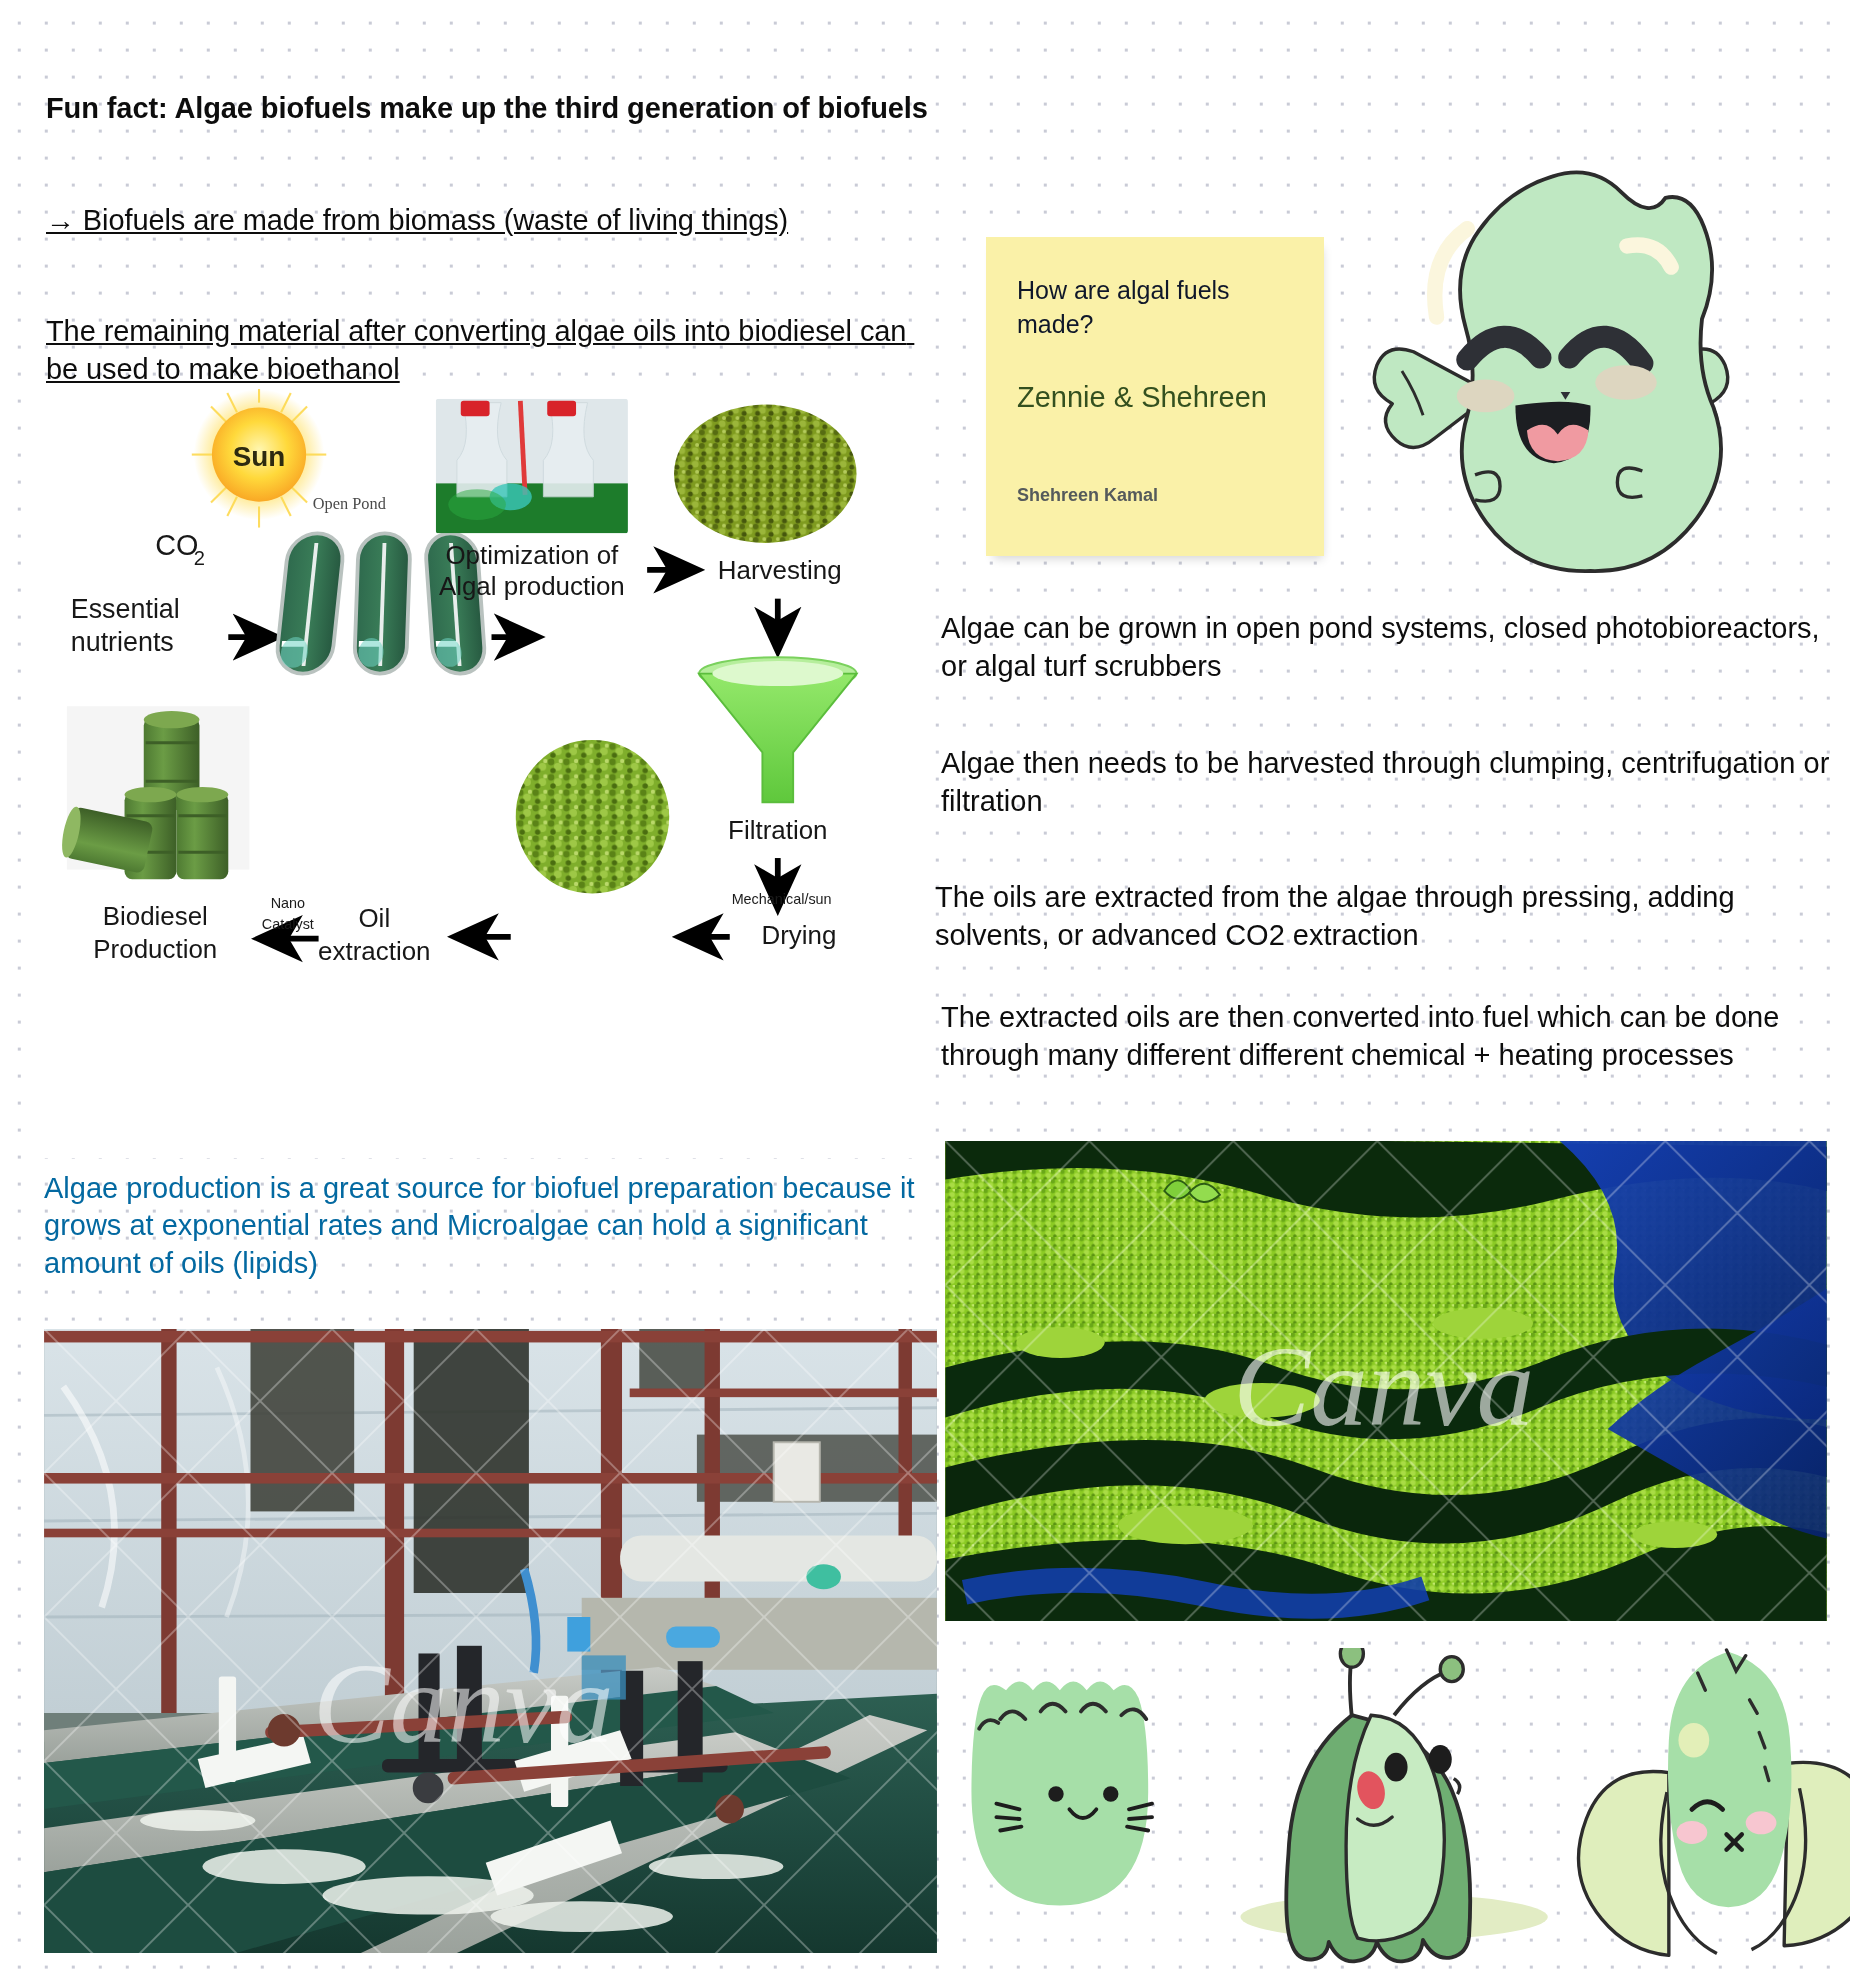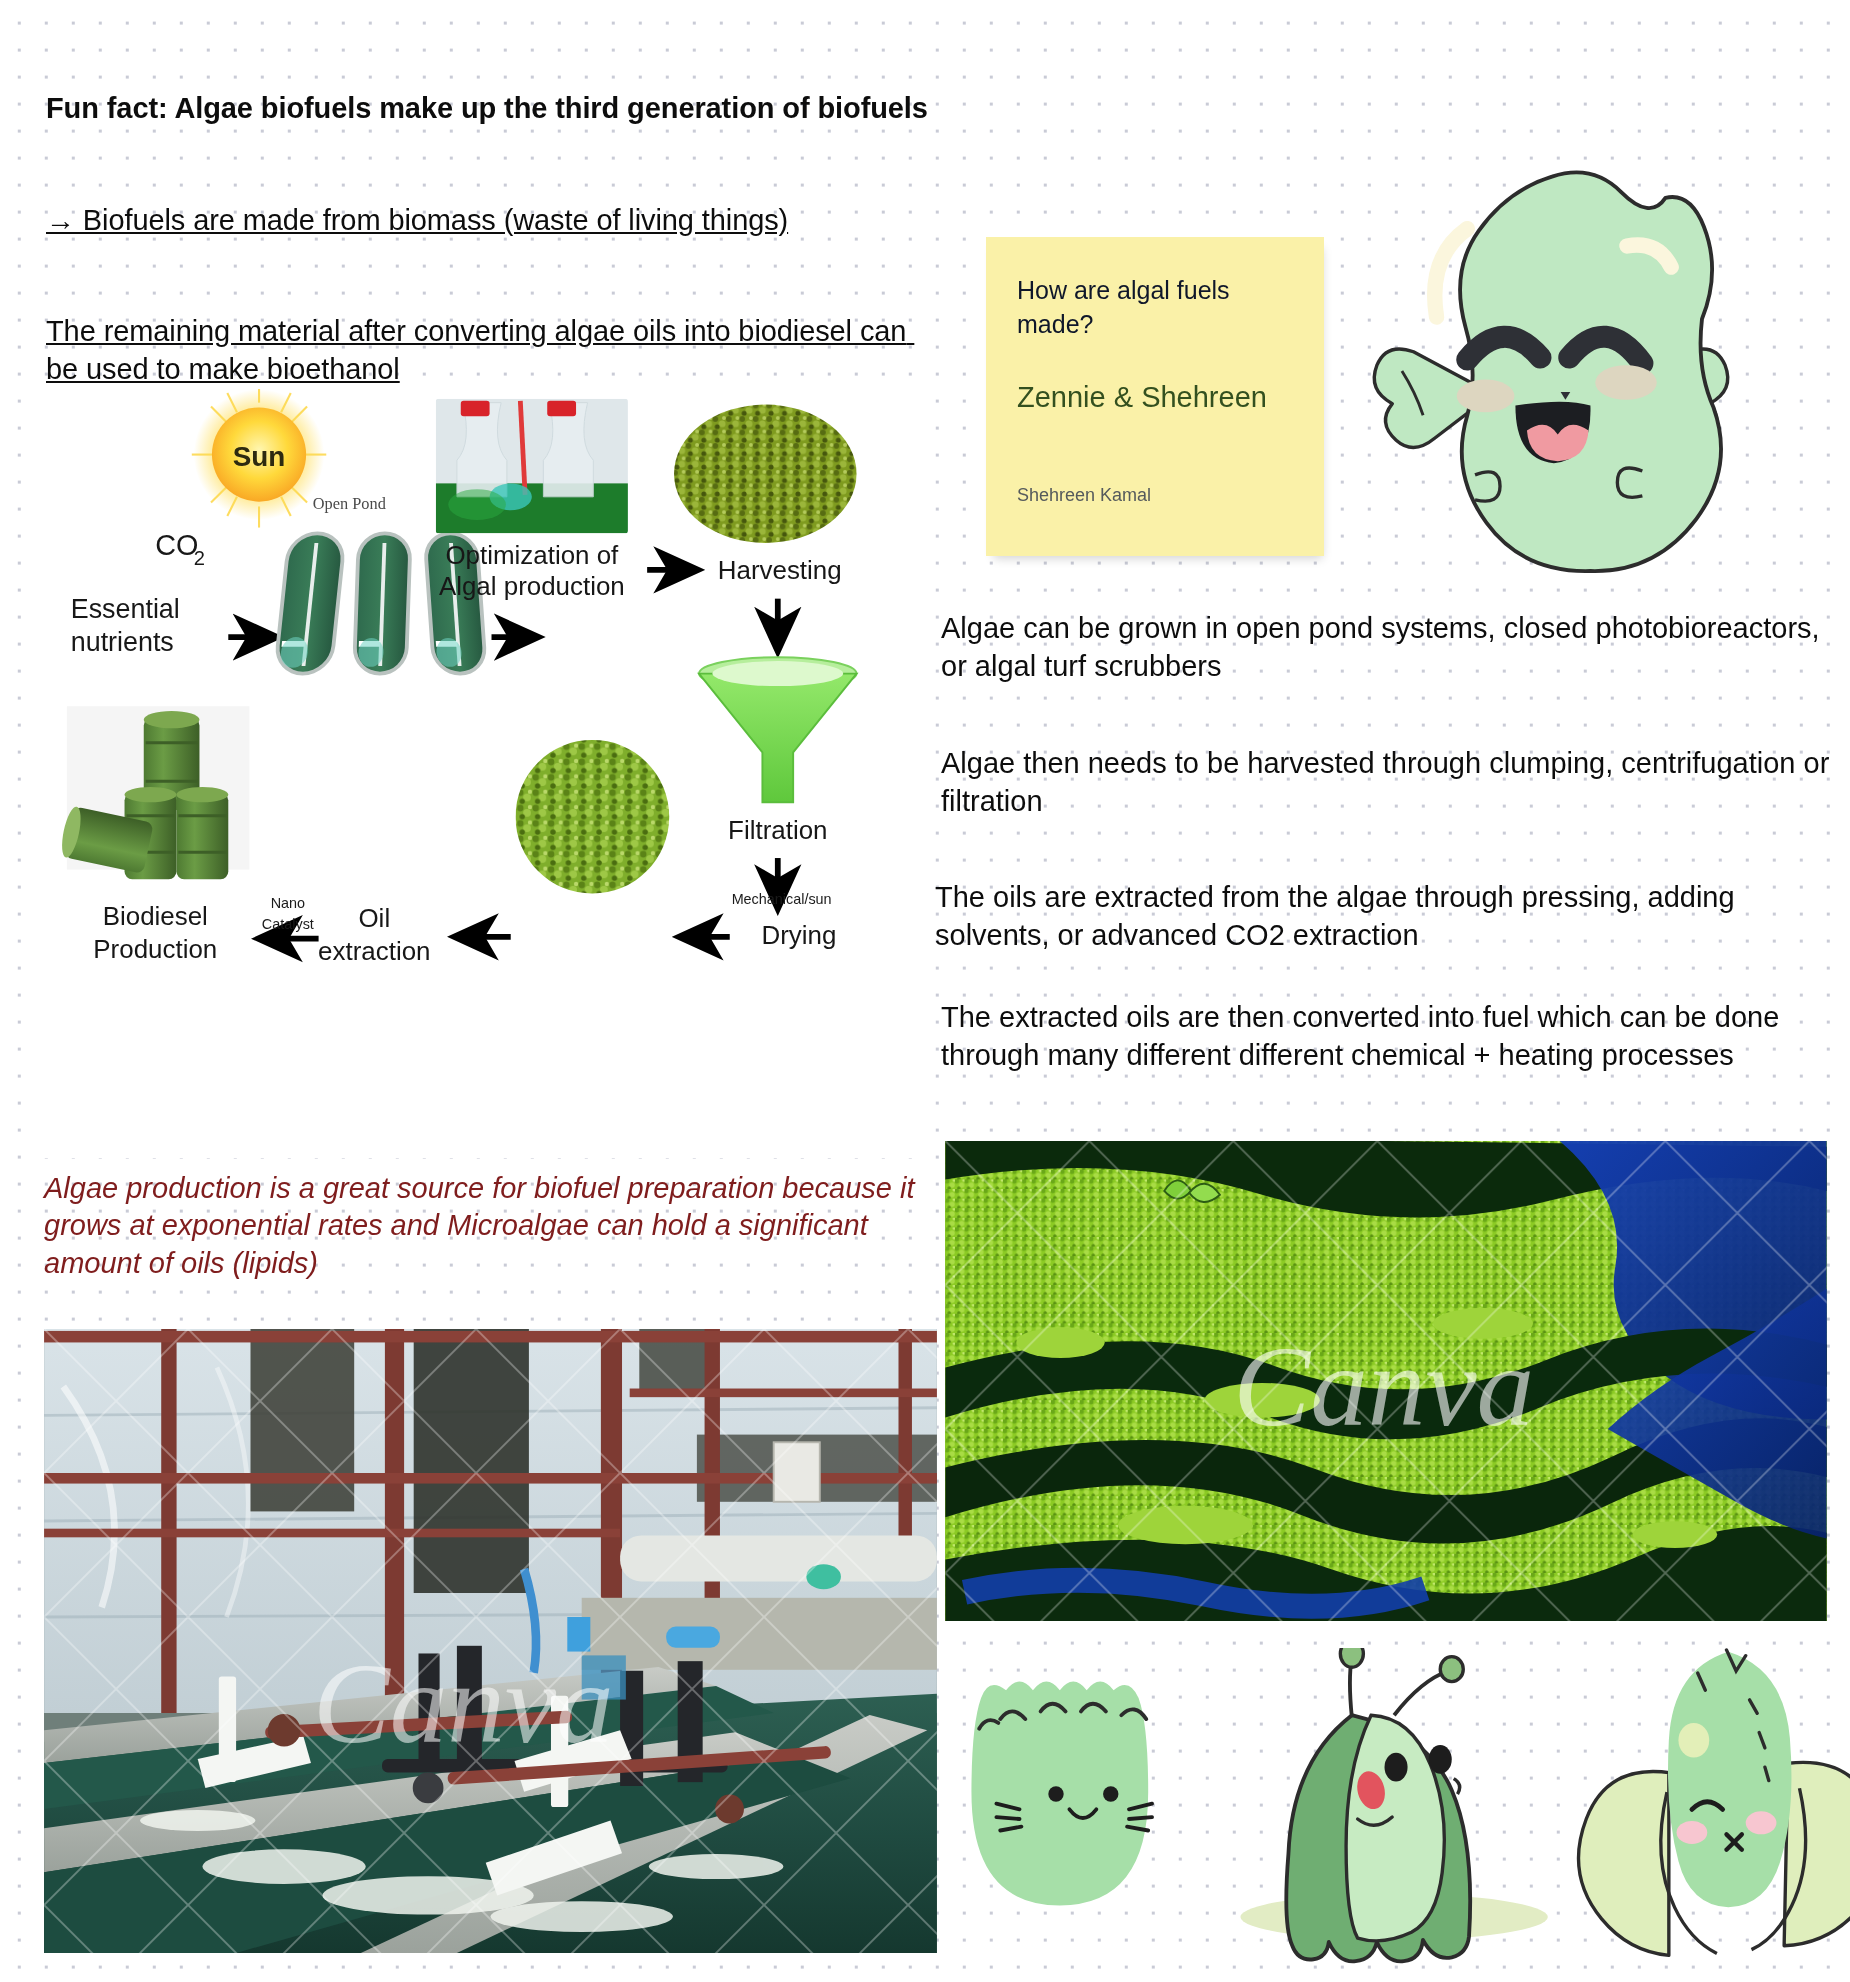--- a/index.html
+++ b/index.html
@@ -39,23 +39,22 @@
   #figure-caption{
     position:absolute;left:38px;top:629px;width:807px;
     text-align:center;font-weight:bold;font-size:30px;line-height:1.25;
     color:#111;font-family:"Liberation Sans", sans-serif;
     letter-spacing:-0.4px;
   }
 
   
   #left-para{
     left:33px;top:1170px;width:893px;
-    font-size:29px;line-height:1.29;color:#7f1d1d;
+    font-size:29px;line-height:1.29;color:#0369a1;
     white-space:pre-wrap;
-    font-style:italic;
   }
 
   
   #photo-raceway{
     left:33px;top:1329px;width:893px;height:624px;
     overflow:hidden;background:#6f7f7a;
   }
 
   
   #sticky{
@@ -66,21 +65,21 @@
   #sticky .q{
     position:absolute;left:31px;top:37px;width:279px;
     font-size:25px;line-height:1.35;color:#0f172a;
   }
   #sticky .auth{
     position:absolute;left:31px;top:142px;width:288px;
     font-size:29px;color:#33501f;line-height:1.3;
   }
   #sticky .who{
     position:absolute;left:31px;top:248px;
-    font-size:18px;font-weight:normal;color:#555a5c;
+    font-size:18px;font-weight:bold;color:#555a5c;
   }
 
   
   #mascot-wave{left:1314px;top:144px;width:452px;height:452px;}
 
   
   .rpara{
     font-size:29px;line-height:1.3;color:#0d0d0d;
     white-space:pre-wrap;
   }

